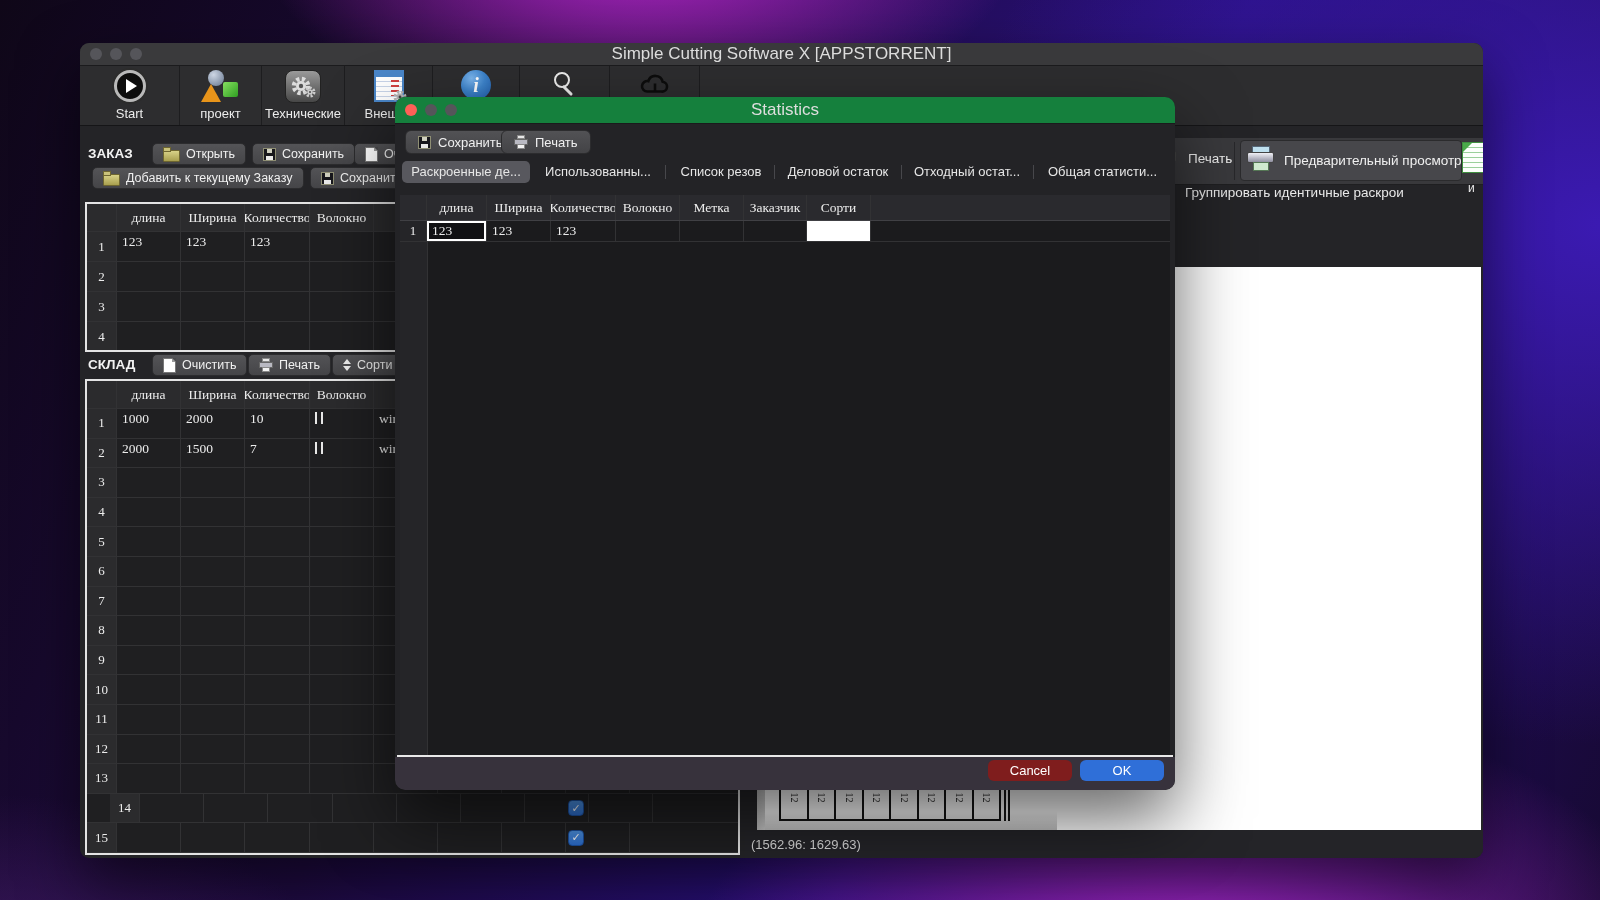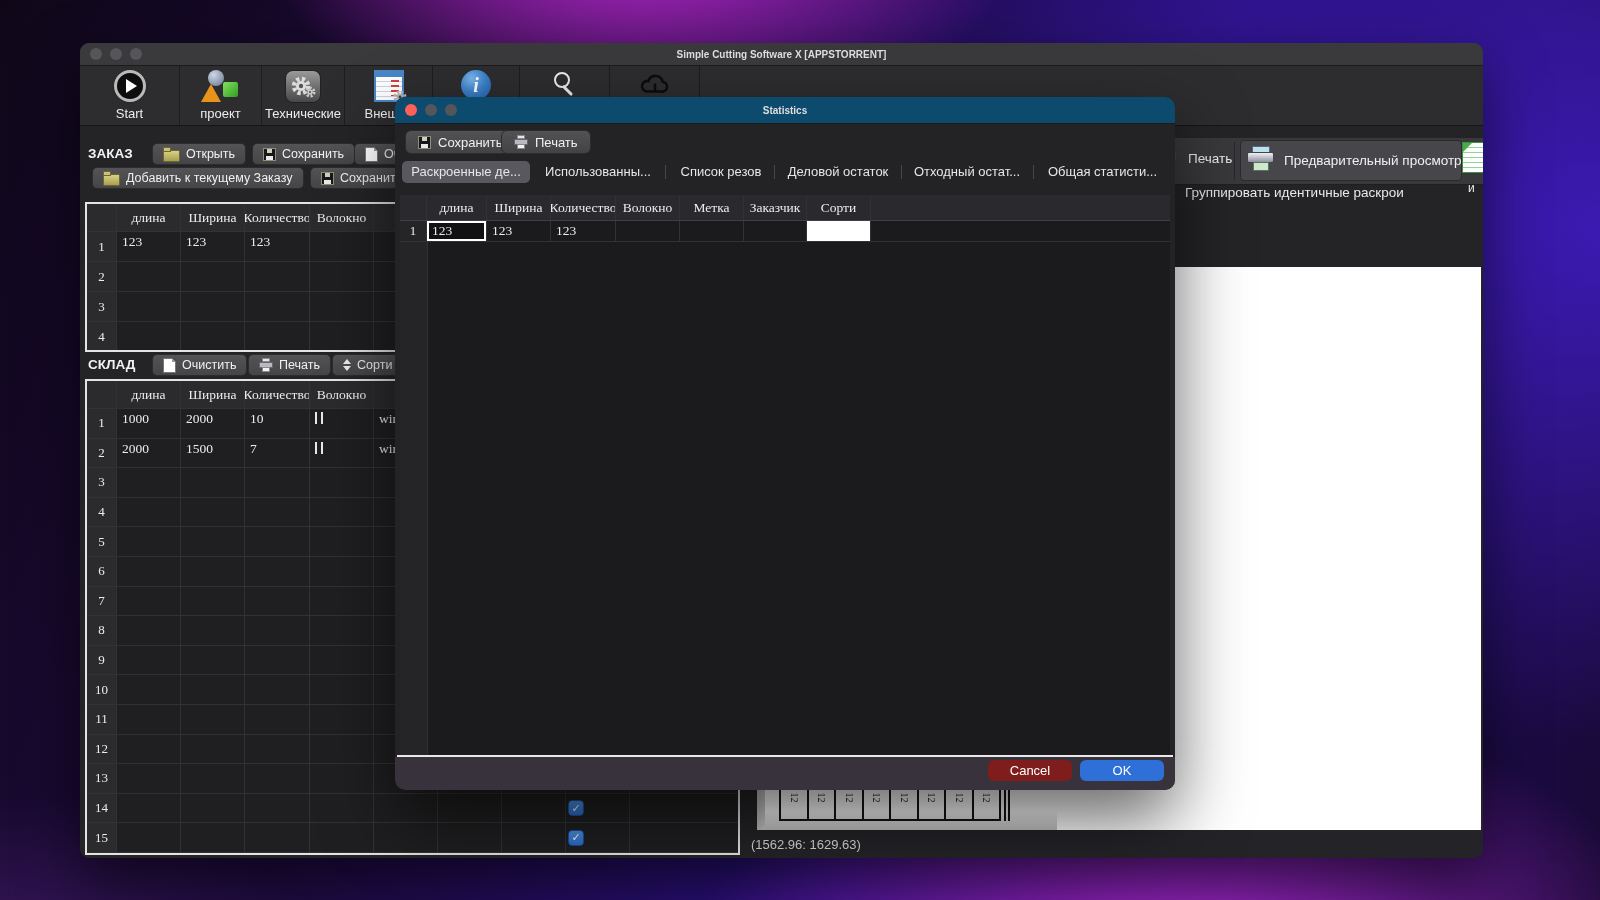--- a/index.html
+++ b/index.html
@@ -9,21 +9,21 @@
       radial-gradient(700px 380px at 40% -8%, #c32ad6 0%, rgba(195,42,214,0) 55%),
       radial-gradient(1000px 800px at 100% 25%, #3b1ab2 0%, rgba(59,26,178,0) 65%),
       radial-gradient(900px 500px at 74% 108%, #b52ad6 0%, rgba(181,42,214,0) 55%),
       radial-gradient(600px 400px at 0% 115%, #471d6e 0%, rgba(71,29,110,0) 60%),
       linear-gradient(115deg,#0f0718 0%,#1f0b42 35%,#2a1180 62%,#170933 100%);}
   
   .win{position:absolute;left:80px;top:43px;width:1403px;height:815px;background:#242427;
     border-radius:9px;box-shadow:0 25px 60px rgba(0,0,0,.55);overflow:hidden;z-index:1;}
   .titlebar{position:absolute;left:0;top:0;width:100%;height:22px;background:#3a3a3c;
     border-bottom:1px solid #1b1b1d;display:flex;align-items:center;justify-content:center;}
-  .title{font-size:10px;font-weight:bold;color:#dedede;}
+  .title{font-size:17px;font-weight:normal;color:#dedede;}
   .dots{position:absolute;left:10px;top:5px;display:flex;gap:8px;}
   .dot{width:12px;height:12px;border-radius:50%;background:#55555a;}
   .toolbar{position:absolute;left:0;top:23px;width:100%;height:59px;background:#2d2d2f;
     border-bottom:1px solid #151517;}
   .titem{position:absolute;top:0;height:100%;border-right:1px solid #1d1d1f;box-sizing:border-box;
     display:flex;flex-direction:column;align-items:center;padding-top:4px;}
   .tlabel{font-size:13px;color:#ececec;margin-top:auto;margin-bottom:4px;white-space:nowrap;overflow:hidden;max-width:95%;}
   
   .ic-play{width:32px;height:32px;border-radius:50%;background:#0d0d0d;border:3px solid #b9b9b9;
     box-shadow:0 0 0 2px #2c2c2c;display:flex;align-items:center;justify-content:center;box-sizing:border-box;}
@@ -113,21 +113,21 @@
     display:flex;justify-content:center;align-items:flex-start;}
   .scell:first-child{margin-left:0;}
   .rot{display:inline-block;transform:rotate(90deg);font-family:"Liberation Serif","DejaVu Serif",serif;
     font-size:10px;color:#1a1a1a;margin-top:3px;}
   .dline{width:6px;height:34px;border-left:2px solid #141414;border-right:2px solid #141414;margin-left:3px;box-sizing:border-box;}
   .statusbar{position:absolute;left:665px;top:787px;width:738px;height:28px;background:#242428;
     display:flex;align-items:center;padding-left:6px;box-sizing:border-box;color:#d8d8d8;font-size:13px;}
   
   .dlg{position:absolute;left:395px;top:97px;width:780px;height:693px;background:#232326;border-radius:10px;
     box-shadow:0 30px 70px rgba(0,0,0,.6);z-index:10;overflow:hidden;}
-  .dlg-titlebar{position:absolute;left:0;top:0;width:100%;height:26px;background:#0c4a6e;
+  .dlg-titlebar{position:absolute;left:0;top:0;width:100%;height:26px;background:#15803d;
     border-bottom:1px solid #1a1a1c;display:flex;align-items:center;justify-content:center;}
   .dlg .dots{top:7px;}
   .dot.red{background:#ff5f57;}
   .dbtn{position:absolute;height:24px;display:inline-flex;align-items:center;gap:7px;padding:0 12px;
     background:linear-gradient(#525255,#434346);border:1px solid #2c2c2e;border-radius:6px;
     color:#f0f0f0;font-size:13px;white-space:nowrap;box-sizing:border-box;}
   .dlg-tabs{position:absolute;left:0;top:64px;width:100%;height:24px;}
   .dtab{position:absolute;top:0;height:22px;line-height:22px;text-align:center;font-size:13px;color:#e6e6e6;
     border-radius:5px;white-space:nowrap;overflow:hidden;}
   .dtab.active{background:#58585e;}
@@ -470,21 +470,21 @@
         <div class="tcell tdata" style="width: 64px;"></div>
         <div class="tcell tdata" style="width: 64px;"></div>
         <div class="tcell tdata" style="width: 65px;"></div>
         <div class="tcell tdata" style="width: 64px;"></div>
         <div class="tcell tdata" style="width: 64px;"></div>
         <div class="tcell tdata" style="width: 64px;"></div>
         <div class="tcell tdata" style="width: 64px;"></div>
         <div class="tcell tdata" style="width: 64px;"></div>
         <div class="tcell tfill"></div>
       </div>
-      <div class="trow" style="height: 29.6px;">
+      <div class="trow" style="height: 29.6px; padding-left: 23px;">
         <div class="tcell tnum" style="width: 30px;">14</div>
         <div class="tcell tdata" style="width: 64px;"></div>
         <div class="tcell tdata" style="width: 64px;"></div>
         <div class="tcell tdata" style="width: 65px;"></div>
         <div class="tcell tdata" style="width: 64px;"></div>
         <div class="tcell tdata" style="width: 64px;"></div>
         <div class="tcell tdata" style="width: 64px;"></div>
         <div class="tcell tdata" style="width: 64px;"></div>
         <div class="tcell tdata" style="width: 64px;"></div>
         <div class="tcell tfill"></div>

